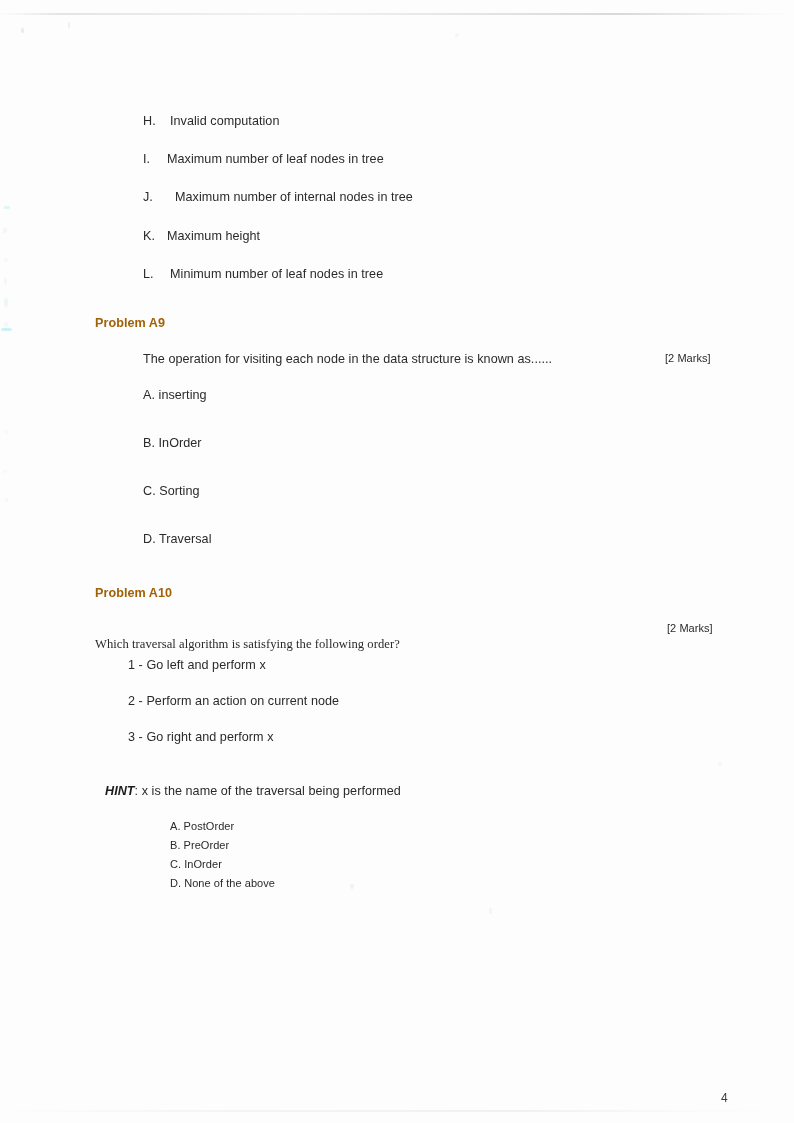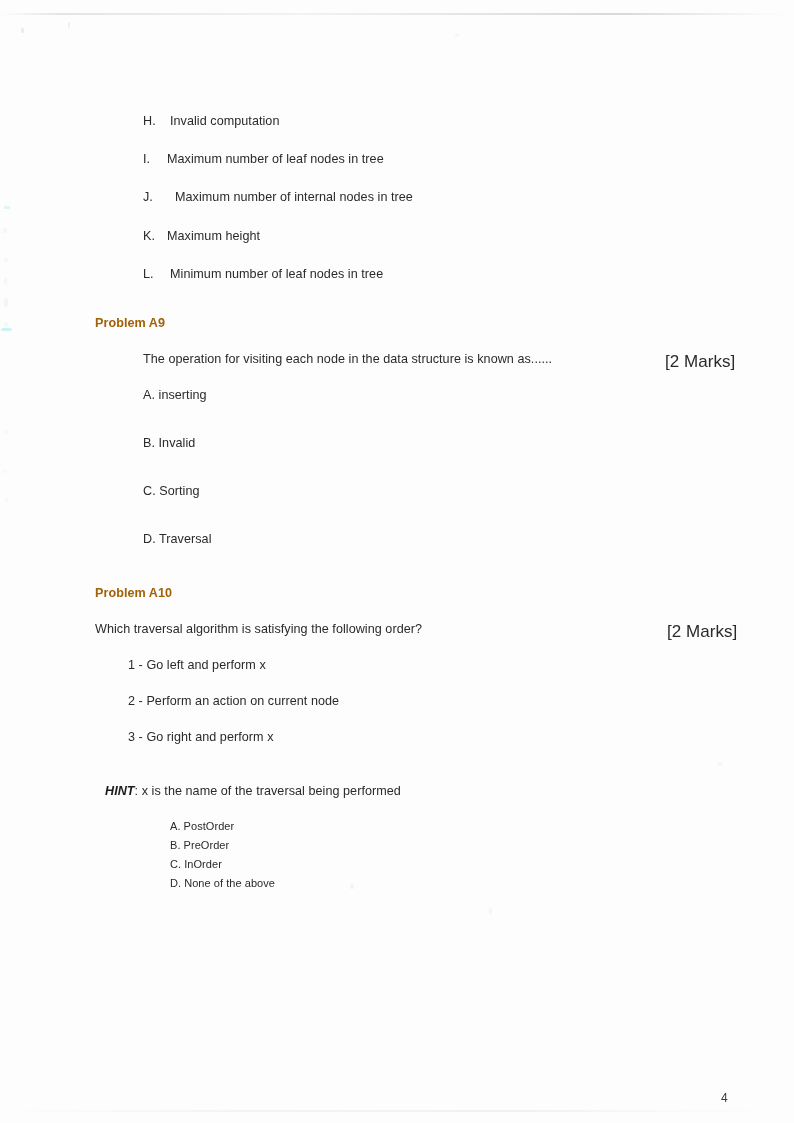--- a/index.html
+++ b/index.html
@@ -58,21 +58,21 @@
     font-size: 12.6px;
     line-height: 1;
     letter-spacing: 0.05px;
     color: #2a2a2a;
   }
   .bold {
     font-weight: bold;
     color: #a16207;
   }
   .marks {
-    font-size: 17px;
+    font-size: 11px;
   }
   .opt-tight {
     font-size: 11px;
   }
   .pageno {
     font-size: 12px;
     color: #3a3a3a;
   }
   .hint-label {
     font-weight: bold;
@@ -122,29 +122,29 @@
     <span class="txt" style="left:170px; top:268px;">Minimum number of leaf nodes in tree</span>
   </div>
 
   <div>
     <span class="txt bold" style="left:95px; top:317px;">Problem A9</span>
 
     <span class="txt" style="left:143px; top:353px;">The operation for visiting each node in the data structure is known as......</span>
     <span class="txt marks" style="left:665px; top:353px;">[2 Marks]</span>
 
     <span class="txt" style="left:143px; top:389px;">A. inserting</span>
-    <span class="txt" style="left:143px; top:437px;">B. Invalid</span>
+    <span class="txt" style="left:143px; top:437px;">B. InOrder</span>
     <span class="txt" style="left:143px; top:485px;">C. Sorting</span>
     <span class="txt" style="left:143px; top:533px;">D. Traversal</span>
   </div>
 
   <div>
     <span class="txt bold" style="left:95px; top:587px;">Problem A10</span>
 
-    <span class="txt" style="left:95px; top:623px;">Which traversal algorithm is satisfying the following order?</span>
+    <span class="txt" style="left:95px; top:638px;font-family:Liberation Serif, serif;">Which traversal algorithm is satisfying the following order?</span>
     <span class="txt marks" style="left:667px; top:623px;">[2 Marks]</span>
 
     <span class="txt" style="left:128px; top:659px;">1 - Go left and perform x</span>
     <span class="txt" style="left:128px; top:695px;">2 - Perform an action on current node</span>
     <span class="txt" style="left:128px; top:731px;">3 - Go right and perform x</span>
 
     <span class="txt" style="left:105px; top:785px;"><span class="hint-label">HINT</span><span>: x is the name of the traversal being performed</span></span>
 
     <span class="txt opt-tight" style="left:170px; top:821px;">A. PostOrder</span>
     <span class="txt opt-tight" style="left:170px; top:840px;">B. PreOrder</span>

